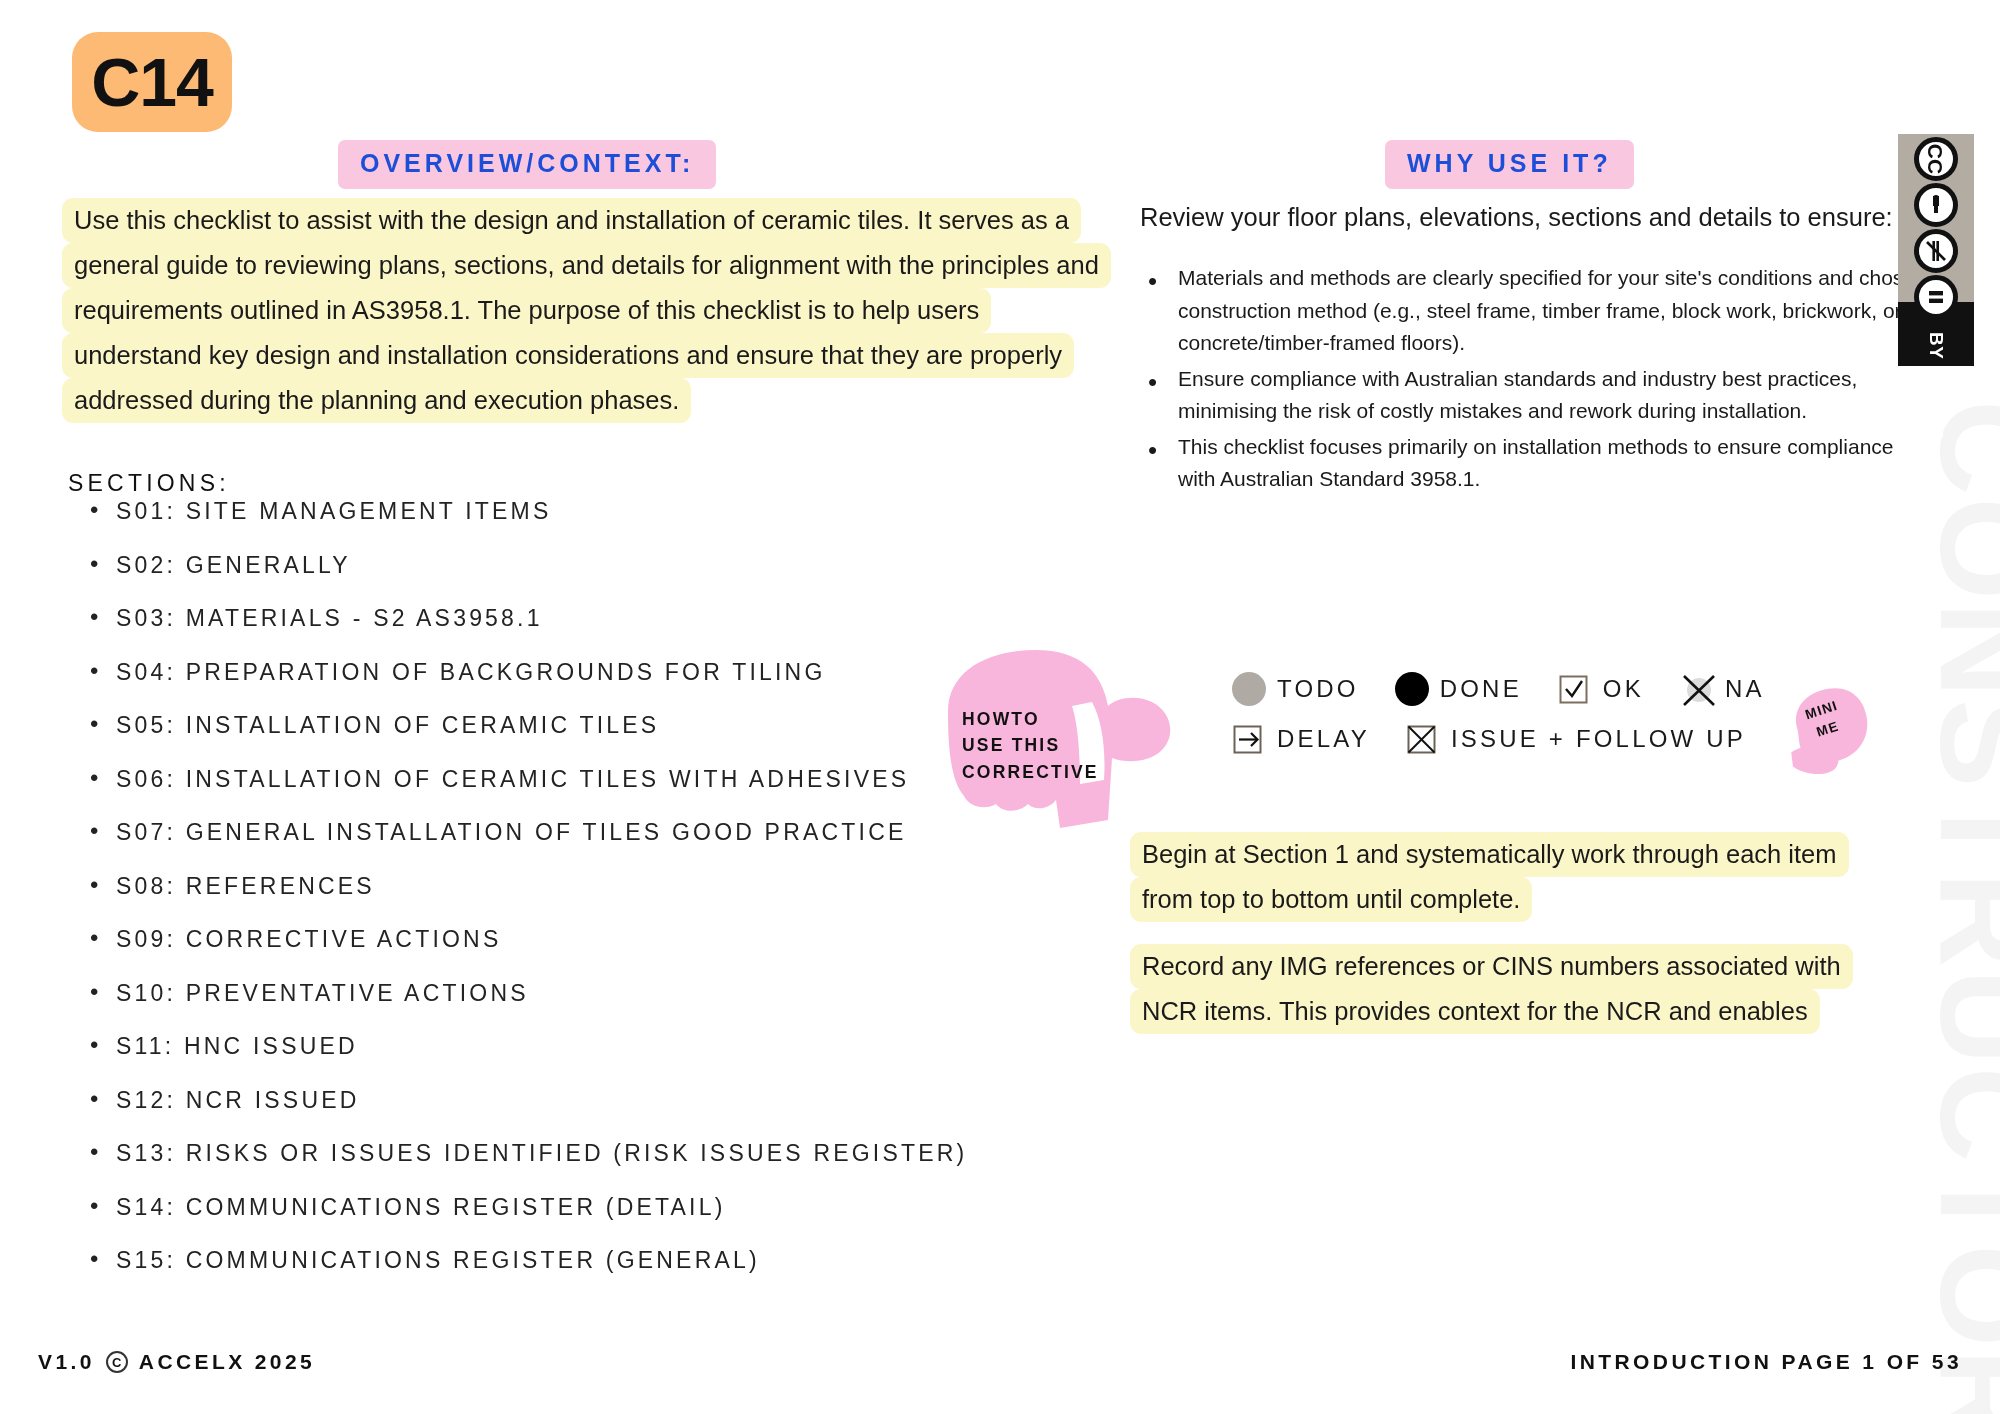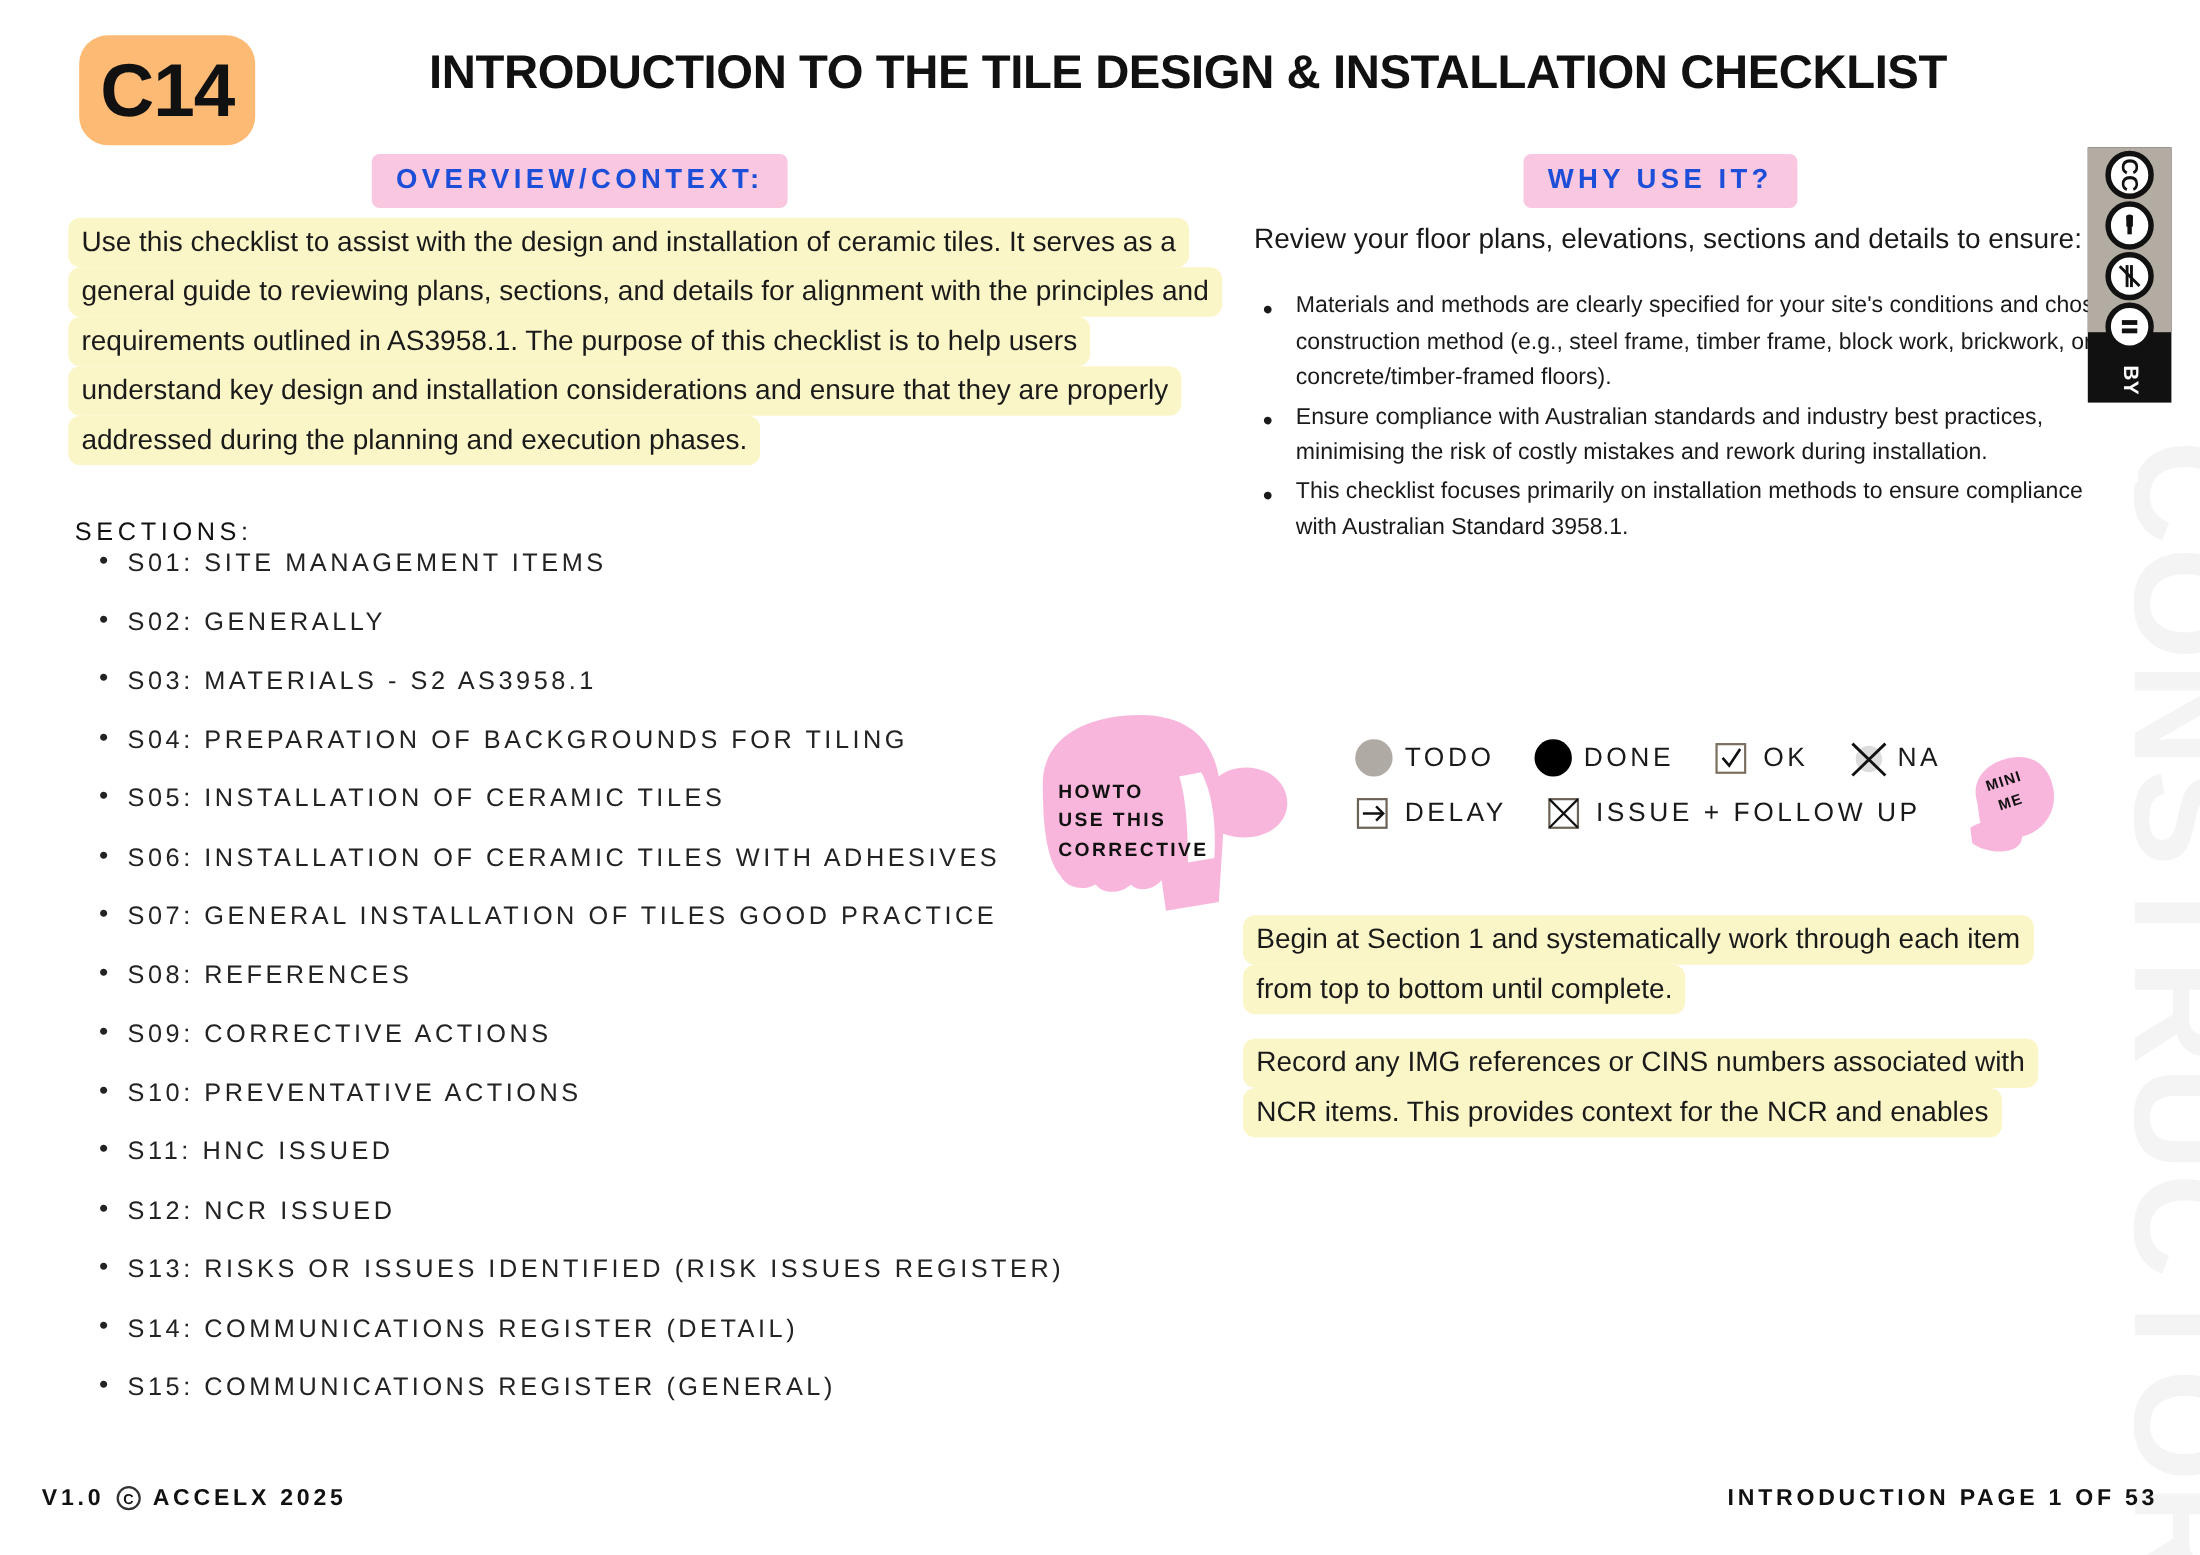--- a/index.html
+++ b/index.html
@@ -353,21 +353,20 @@
   }
 </style>
 </head>
 <body>
 
 <div id="page">
 
   <div class="watermark">CONSTRUCTOR</div>
 
   <div class="badge-code">C14</div>
-  <div class="page-title">INTRODUCTION TO THE TILE DESIGN &amp; INSTALLATION CHECKLIST</div>
 
   <div class="cc-block">
     <div class="cc-inner">
       <div class="cc-grey"></div>
       <div class="cc-icons">
         <div class="cc-circ">
           <span>CC</span>
         </div>
         <div class="cc-circ">
           <svg width="26" height="26" viewBox="0 0 26 26" aria-hidden="true">

